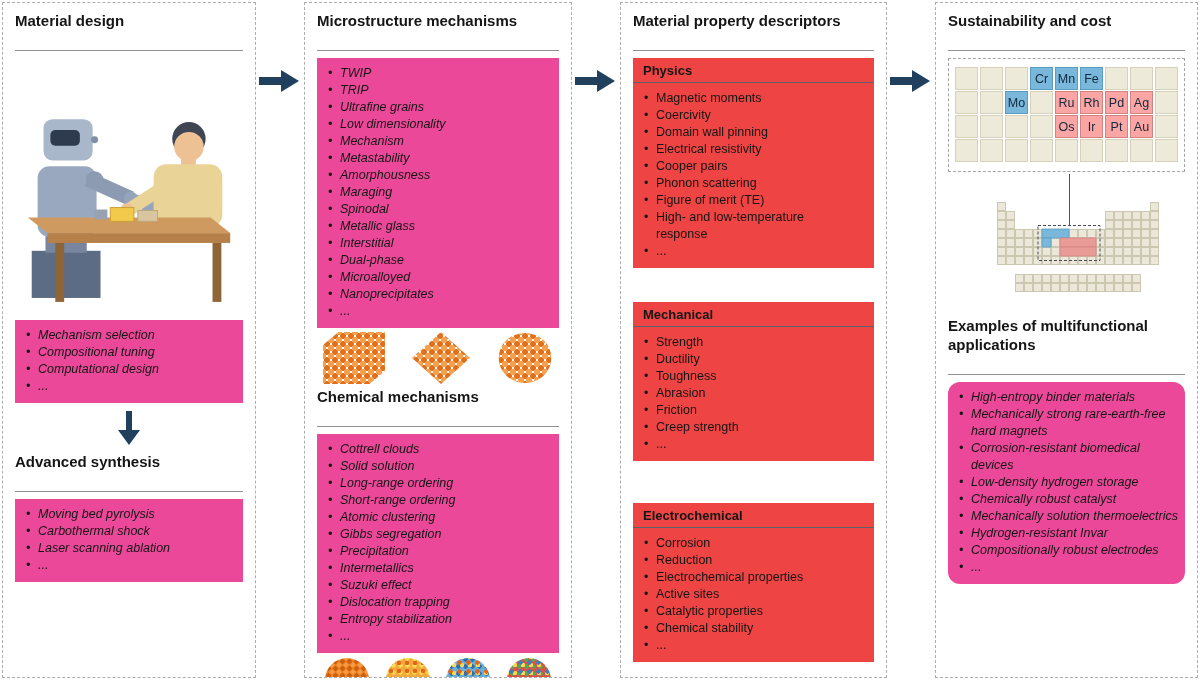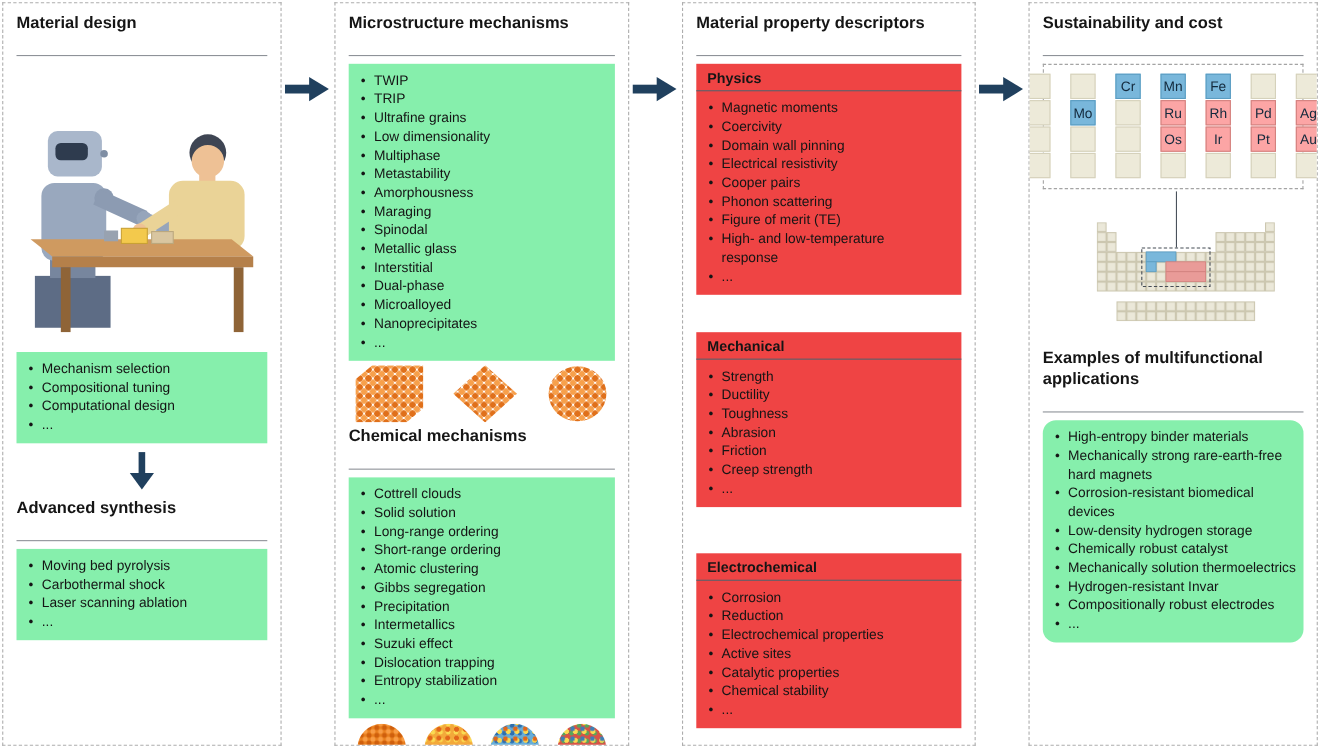--- a/index.html
+++ b/index.html
@@ -12,21 +12,21 @@
     border:1.5px dashed #adadad;background:#fff;padding:9px 12px;overflow:hidden;
   }
   #col1{left:2px;width:254px}
   #col2{left:304px;width:268px}
   #col3{left:620px;width:267px}
   #col4{left:935px;width:263px}
 
   .h1{font-size:15px;font-weight:700;line-height:18px;padding-bottom:20px;
       border-bottom:1px solid #8e9298;margin:0 0 7px 0;}
 
-  .panel{background:#86efac;}
+  .panel{background:#ec4899;font-style:italic;}
   .plist{padding:7px 10px 8px;font-size:12.5px;line-height:17px;}
   .li{position:relative;padding-left:13px;}
   .li::before{content:"\2022";position:absolute;left:1px;}
 
   .pgroup{background:#ef4444;}
   .panel-h{font-size:13px;font-weight:700;padding:5px 10px 4px;border-bottom:1.4px solid #59626c;}
   .pgroup .plist{padding:7px 18px 8px 10px;}
   #g-mech{margin-top:34px}
   #g-electro{margin-top:42px}
 
@@ -60,21 +60,21 @@
      radial-gradient(#fada52 2px, rgba(0,0,0,0) 2.4px),
      radial-gradient(#2f6fae 2px, rgba(0,0,0,0) 2.4px);
      background-size:9px 9px,8px 8px,7px 7px;background-position:0 0,4px 3px,2px 5px;}
   .sph-4{background-color:#da5246;background-image:
      radial-gradient(#3f7fb5 2px, rgba(0,0,0,0) 2.4px),
      radial-gradient(#fada52 2px, rgba(0,0,0,0) 2.4px),
      radial-gradient(#57a65b 2px, rgba(0,0,0,0) 2.4px);
      background-size:9px 9px,8px 8px,7px 7px;background-position:0 0,4px 3px,2px 5px;}
 
   .frag{border:1.5px dashed #a4a4a4;padding:8px 0;margin-top:5px;}
-  .fragrow{display:grid;grid-template-columns:repeat(9,23px);grid-auto-rows:23px;gap:18px;
+  .fragrow{display:grid;grid-template-columns:repeat(9,23px);grid-auto-rows:23px;gap:2px;
            justify-content:center;margin-bottom:1px;}
   .cell{box-sizing:border-box;display:flex;align-items:center;justify-content:center;
         font-size:12.5px;background:#edead9;border:1px solid #d5d1bb;color:#13293c;}
   .cell.blue{background:#79b7db;border-color:#5b9dc2;}
   .cell.red{background:#fca5a5;border-color:#d3827f;}
 
   .minizone{position:relative;height:132px;margin-top:2px;}
   .vline{position:absolute;left:121px;top:0;width:0;height:51px;border-left:1.3px solid #4a525c;}
   .minisvg{position:absolute;left:49px;top:28px;}
 
@@ -143,21 +143,21 @@
     </div>
 </div>
 
 <div class="col" id="col2">
   <div class="h1">Microstructure mechanisms</div>
   <div class="panel plist">
       <div class="li">TWIP</div>
       <div class="li">TRIP</div>
       <div class="li">Ultrafine grains</div>
       <div class="li">Low dimensionality</div>
-      <div class="li">Multiphase</div>
+      <div class="li">Mechanism</div>
       <div class="li">Metastability</div>
       <div class="li">Amorphousness</div>
       <div class="li">Maraging</div>
       <div class="li">Spinodal</div>
       <div class="li">Metallic glass</div>
       <div class="li">Interstitial</div>
       <div class="li">Dual-phase</div>
       <div class="li">Microalloyed</div>
       <div class="li">Nanoprecipitates</div>
       <div class="li">...</div>

